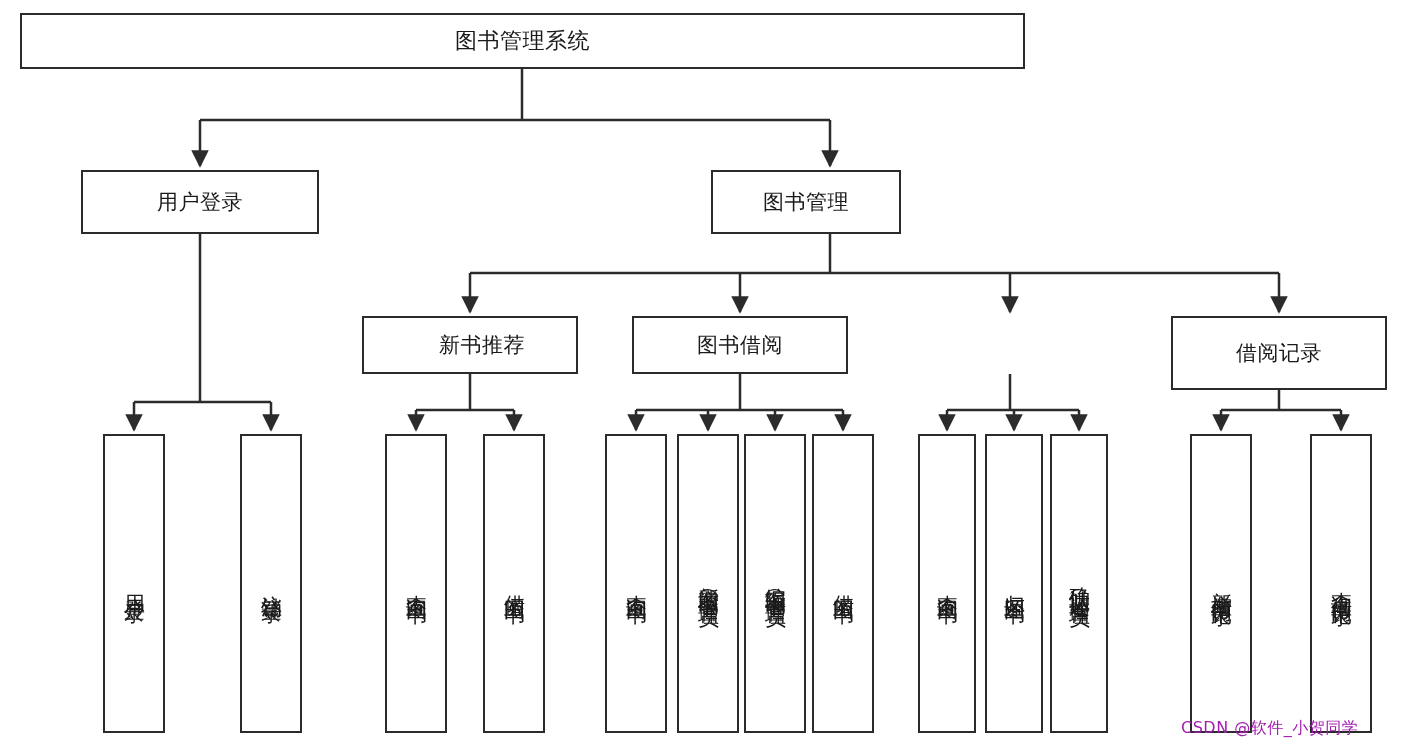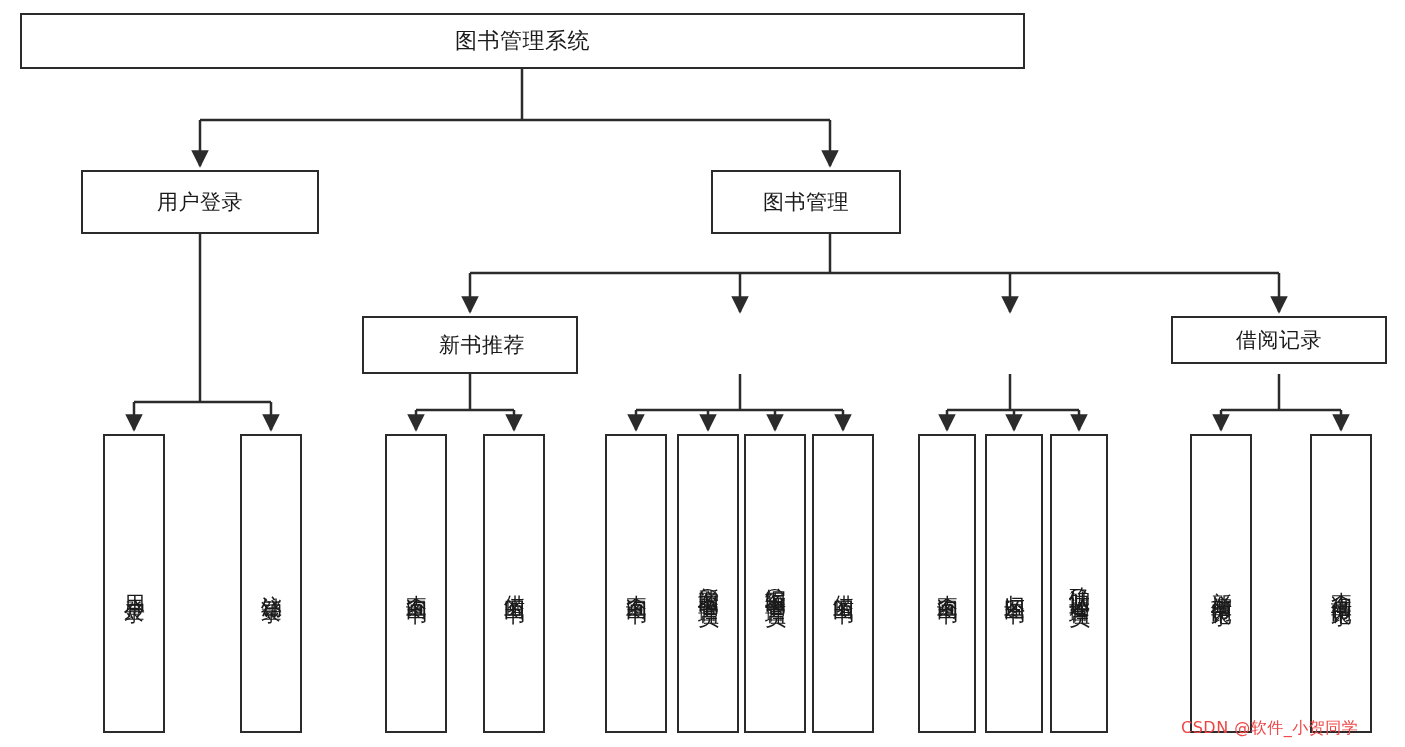--- a/index.html
+++ b/index.html
@@ -133,21 +133,24 @@
   <div class="node h" id="node-l2-0" style="left: 81px; top: 170px; width: 238px; height: 64px;">
     <span>用户登录</span>
   </div>
   <div class="node h" id="node-l2-1" style="left: 711px; top: 170px; width: 190px; height: 64px;">
     <span>图书管理</span>
   </div>
 
   <div class="node h" id="node-l3-0" style="left: 362px; top: 316px; width: 216px; height: 58px; padding-left: 24px;">
     <span>新书推荐</span>
   </div>
-  <div class="node h" id="node-l3-3" style="left: 1171px; top: 316px; width: 216px; height: 48px;">
+  <div class="node h" id="node-l3-1" style="left: 632px; top: 316px; width: 216px; height: 58px;">
+    <span>图书借阅</span>
+  </div>
+  <div class="node h" id="node-l3-3" style="left: 1171px; top: 316px; width: 216px; height: 74px;">
     <span>借阅记录</span>
   </div>
 
   <div class="node v" id="node-leaf-0" style="left: 103px; top: 434px; width: 62px; height: 299px;">
     <span class="vtext">用户登录</span>
   </div>
   <div class="node v" id="node-leaf-1" style="left: 240px; top: 434px; width: 62px; height: 299px;">
     <span class="vtext">注销登录</span>
   </div>
   <div class="node v" id="node-leaf-2" style="left: 385px; top: 434px; width: 62px; height: 299px;">
@@ -177,15 +180,15 @@
   <div class="node v" id="node-leaf-10" style="left: 1050px; top: 434px; width: 58px; height: 299px;">
     <span class="vtext">确认归还（管理员）</span>
   </div>
   <div class="node v" id="node-leaf-11" style="left: 1190px; top: 434px; width: 62px; height: 299px;">
     <span class="vtext">新增借阅记录</span>
   </div>
   <div class="node v" id="node-leaf-12" style="left: 1310px; top: 434px; width: 62px; height: 299px;">
     <span class="vtext">查询借阅记录</span>
   </div>
 
-  <div class="watermark" id="watermark" style="left: 1181px; top: 718px; color: #ef4444;">CSDN @软件_小贺同学</div>
+  <div class="watermark" id="watermark" style="left: 1181px; top: 718px; color: #a21caf;">CSDN @软件_小贺同学</div>
 
 </div>
 
 </body></html>

